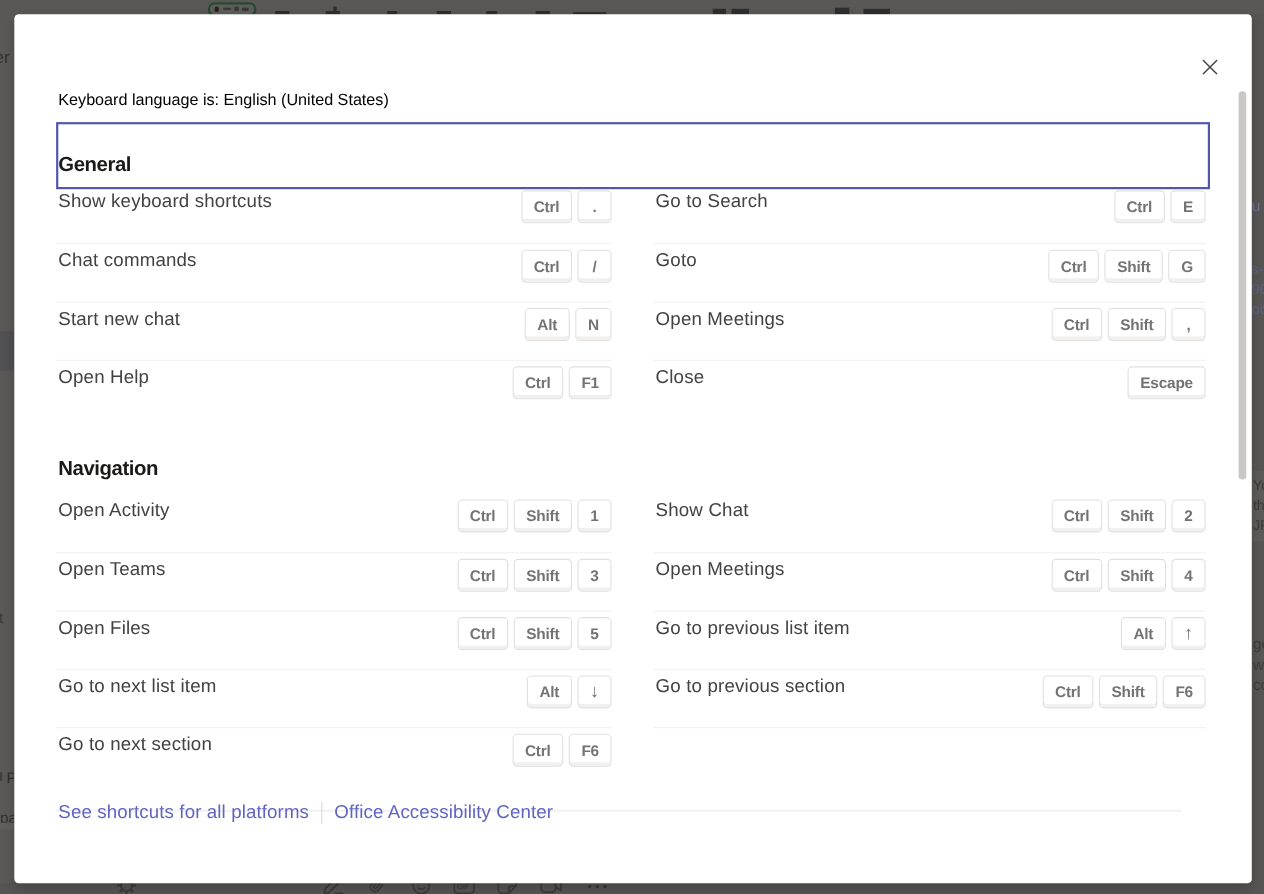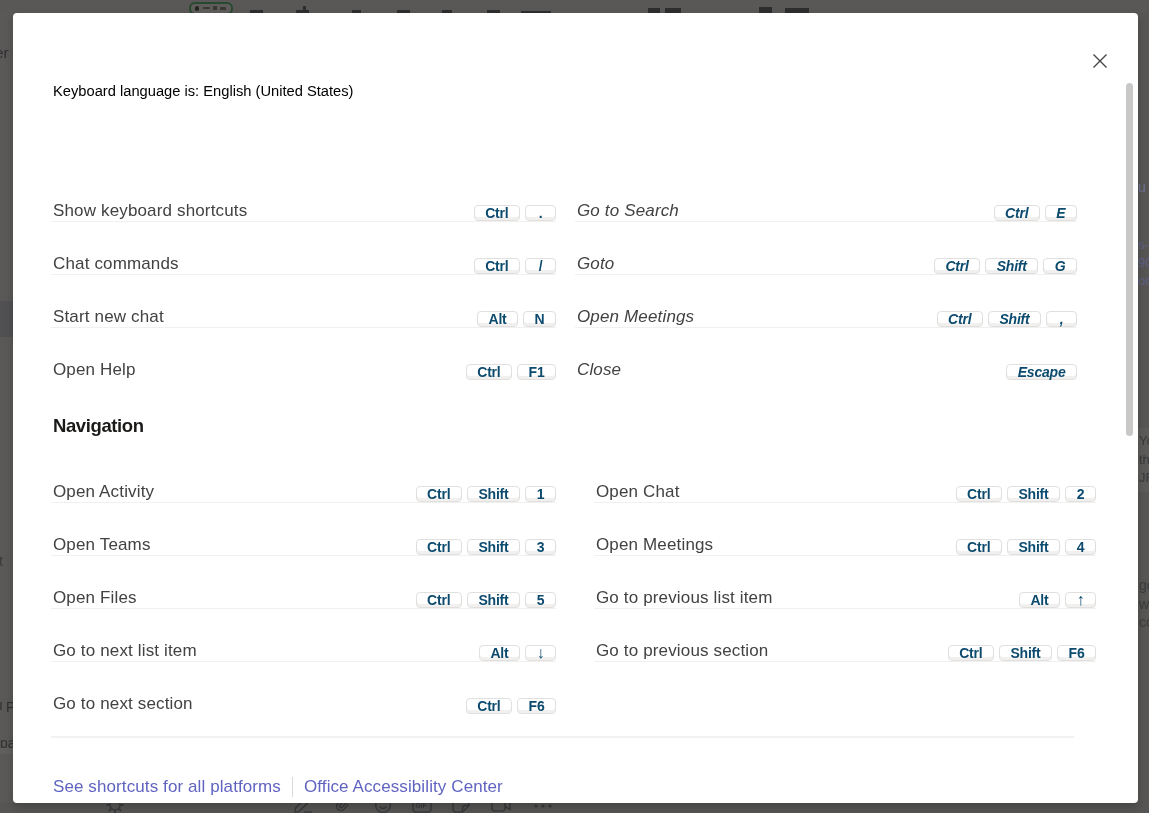--- a/index.html
+++ b/index.html
@@ -25,35 +25,35 @@
   #title { position:absolute; left:40.5px; top:36px; font-size:20px; font-weight:700; color:#252423; letter-spacing:0.5px; }
   #subtitle { position:absolute; left:40px; top:70px; font-size:14.7px; color:#000000; }
   #closex { position:absolute; left:1080px; top:41px; width:14px; height:14px; }
 
   #focusbox { position:absolute; left:38px; top:98px; width:1049px; height:61px; border:2px solid #5257ae; }
   #focusbox h2 { position:absolute; left:0px; top:25px; }
   h2.sec { font-size:18.5px; font-weight:700; color:#1b1a19; letter-spacing:-0.4px; }
   #navhead { position:absolute; left:40px; top:402px; }
 
   .col { position:absolute; width:505px; }
-  .row { height:53px; display:flex; align-items:flex-end; padding-left:2px; padding-top:5.5px; }
+  .row { height:53px; display:flex; align-items:flex-start; padding-left:2px; padding-top:5.5px; }
   .row + .row { border-top:1px solid #f0f0f0; }
   .row .lbl { font-size:17px; color:#424242; letter-spacing:0.15px; }
   .row .keys { margin-left:auto; display:flex; gap:5px; }
   .key {
-    height:16px; min-width:31px; padding:0 10.5px;
+    height:30px; min-width:31px; padding:0 10.5px;
     display:inline-flex; align-items:center; justify-content:center;
     background:#fff; border:1px solid #e1e0df; border-radius:4px;
     box-shadow:inset 0 -3px 0 #f1f0ee;
-    font-size:14px; font-weight:700; color:#0c4a6e; letter-spacing:-0.2px;
+    font-size:14px; font-weight:700; color:#737373; letter-spacing:-0.2px;
   }
   .row.empty { height:53px; }
 
   #footline { position:absolute; left:38px; top:723px; width:1023px; height:2px; background:#f2f2f2; }
-  #footer { position:absolute; left:40px; top:764px; display:flex; align-items:center; font-size:17px; color:#6064c0; letter-spacing:0.1px; }
+  #footer { position:absolute; left:40px; top:716px; display:flex; align-items:center; font-size:17px; color:#6064c0; letter-spacing:0.1px; }
   #footer .sep { width:1px; height:20px; background:#d9d9d9; margin:0 11px; }
 
   .bicon { position:absolute; }
   .bicon svg { display:block; }
 </style>
 </head>
 <body>
 <div id="backdrop">
   <div id="strip-top"></div>
   <div id="strip-left"></div>
@@ -152,20 +152,23 @@
     </svg>
   </div>
 </div>
 
 <div id="dialog">
   <div id="subtitle">Keyboard language is: English (United States)</div>
   <svg id="closex" viewBox="0 0 14 14">
       <path d="M0.5 0.5 L13.5 13.5 M13.5 0.5 L0.5 13.5" stroke="#484644" stroke-width="1.4" fill="none"></path>
     </svg>
 
+  <div id="focusbox">
+      <h2 class="sec">General</h2>
+    </div>
 
   <div id="col1" class="col" style="left:38px;top:154.5px;">
     <div class="row">
         <span class="lbl">Show keyboard shortcuts</span>
         <span class="keys">
           <span class="key">Ctrl</span>
           <span class="key">.</span>
         </span>
       </div>
     <div class="row">
@@ -183,21 +186,21 @@
         </span>
       </div>
     <div class="row">
         <span class="lbl">Open Help</span>
         <span class="keys">
           <span class="key">Ctrl</span>
           <span class="key">F1</span>
         </span>
       </div>
   </div>
-  <div id="col2" class="col" style="left:562px;width:502px;top:154.5px;font-style:italic;">
+  <div id="col2" class="col" style="left:581px;width:502px;top:154.5px;">
     <div class="row">
         <span class="lbl">Go to Search</span>
         <span class="keys">
           <span class="key">Ctrl</span>
           <span class="key">E</span>
         </span>
       </div>
     <div class="row">
         <span class="lbl">Goto</span>
         <span class="keys">
@@ -259,21 +262,21 @@
     <div class="row">
         <span class="lbl">Go to next section</span>
         <span class="keys">
           <span class="key">Ctrl</span>
           <span class="key">F6</span>
         </span>
       </div>
   </div>
   <div id="col2b" class="col" style="left:581px;width:502px;top:435.5px;">
     <div class="row">
-        <span class="lbl">Open Chat</span>
+        <span class="lbl">Show Chat</span>
         <span class="keys">
           <span class="key">Ctrl</span>
           <span class="key">Shift</span>
           <span class="key">2</span>
         </span>
       </div>
     <div class="row">
         <span class="lbl">Open Meetings</span>
         <span class="keys">
           <span class="key">Ctrl</span>

